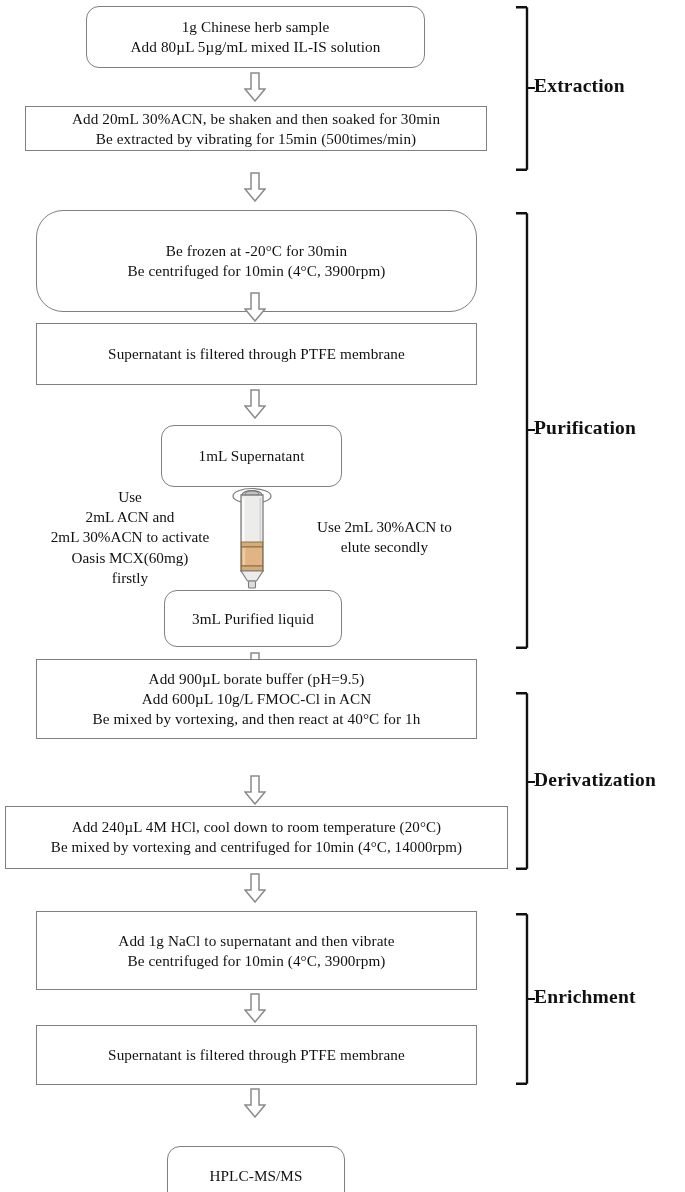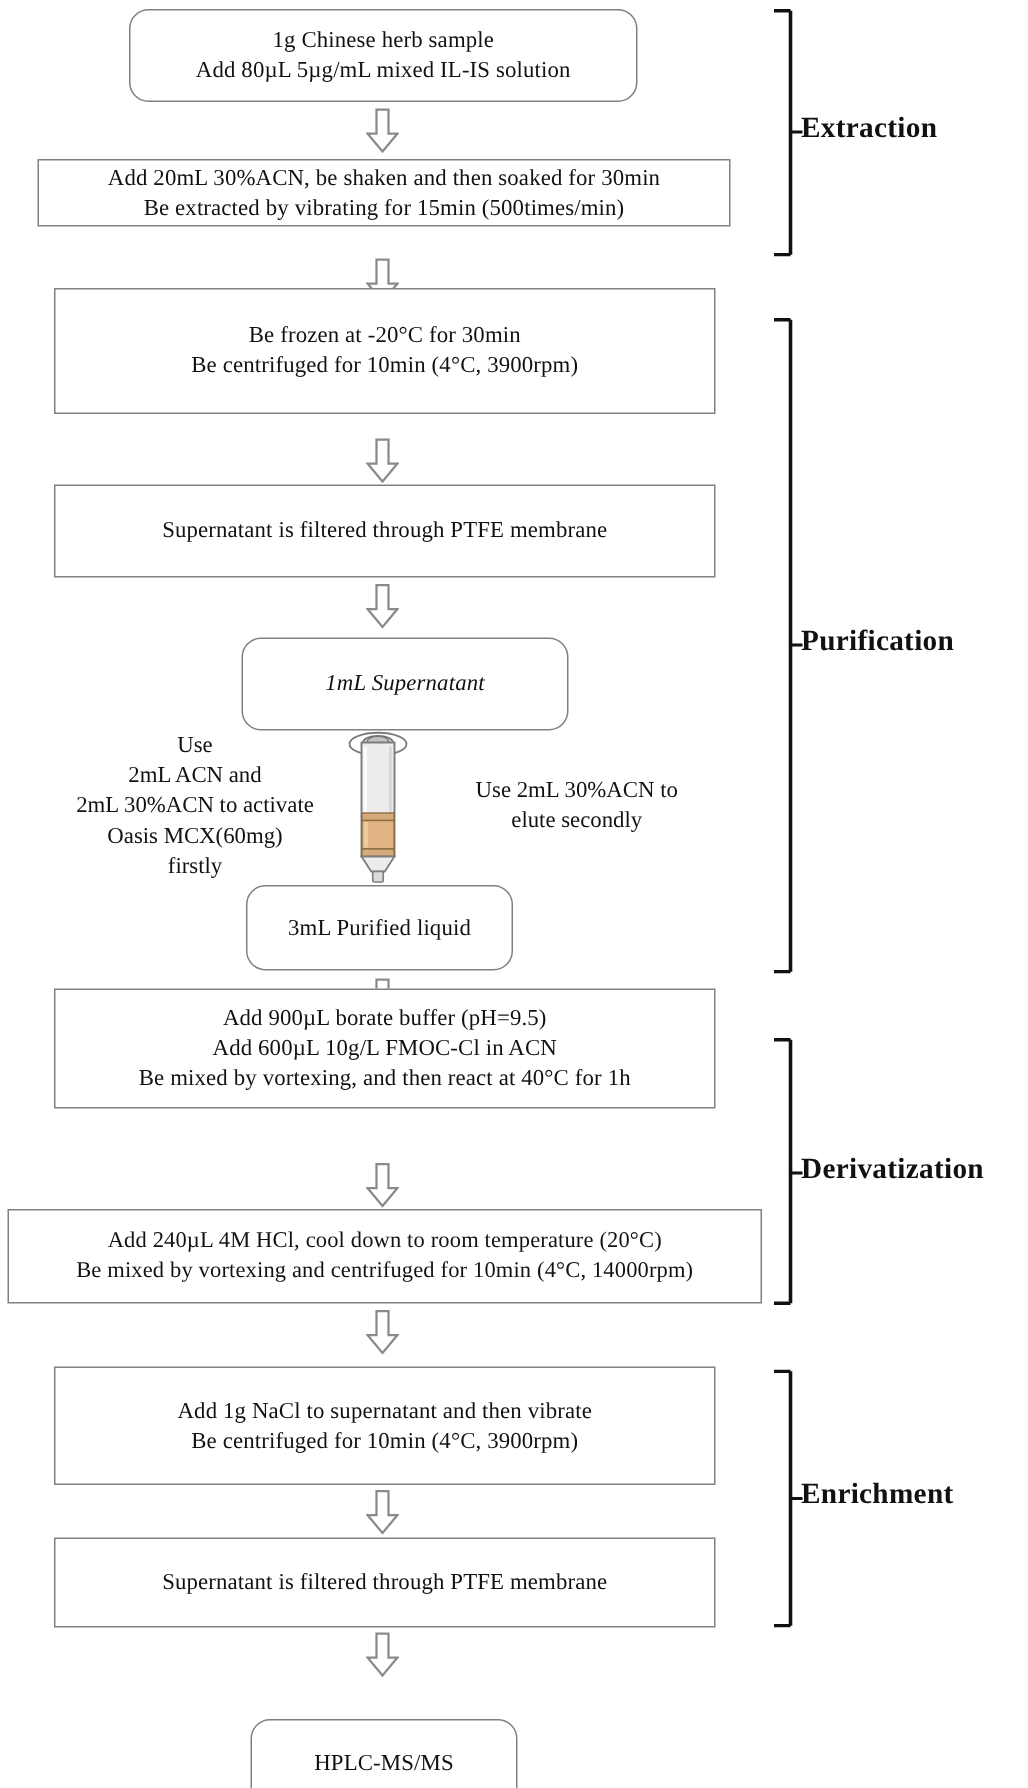--- a/index.html
+++ b/index.html
@@ -107,42 +107,42 @@
     <span class="ln">Add 20mL 30%ACN, be shaken and then soaked for 30min</span>
     <span class="ln">Be extracted by vibrating for 15min (500times/min)</span>
   </div>
 
   <div class="arrow" style="left:244px; top:172px;">
     <svg viewBox="0 0 22 30" preserveAspectRatio="none">
       <polygon points="7,1 15,1 15,17 21,17 11,29 1,17 7,17" fill="#ffffff" stroke="#8a8a8a" stroke-width="1.5"></polygon>
     </svg>
   </div>
 
-  <div class="node" style="left:36px; top:192px; width:441px; height:84px;">
+  <div class="node" style="left:36px; top:210px; width:441px; height:102px;border-radius:27px;">
     <span class="ln">Be frozen at -20°C for 30min</span>
     <span class="ln">Be centrifuged for 10min (4°C, 3900rpm)</span>
   </div>
 
   <div class="arrow" style="left:244px; top:292px;">
     <svg viewBox="0 0 22 30" preserveAspectRatio="none">
       <polygon points="7,1 15,1 15,17 21,17 11,29 1,17 7,17" fill="#ffffff" stroke="#8a8a8a" stroke-width="1.5"></polygon>
     </svg>
   </div>
 
   <div class="node" style="left:36px; top:323px; width:441px; height:62px;">
     <span class="ln">Supernatant is filtered through PTFE membrane</span>
   </div>
 
   <div class="arrow" style="left:244px; top:389px;">
     <svg viewBox="0 0 22 30" preserveAspectRatio="none">
       <polygon points="7,1 15,1 15,17 21,17 11,29 1,17 7,17" fill="#ffffff" stroke="#8a8a8a" stroke-width="1.5"></polygon>
     </svg>
   </div>
 
-  <div class="node rounded" style="left:161px; top:425px; width:218px; height:62px;font-style:italic;">
+  <div class="node rounded" style="left:161px; top:425px; width:181px; height:62px;">
     <span class="ln">1mL Supernatant</span>
   </div>
 
   <div class="cartridge" style="left:231px; top:486px;">
     <svg width="42" height="104" viewBox="0 0 42 104">
 
       <ellipse cx="21" cy="10" rx="19" ry="7.5" fill="#ffffff" stroke="#7d7d7d" stroke-width="1.2"></ellipse>
       <ellipse cx="21" cy="9" rx="10" ry="4.5" fill="#d7d7d5" stroke="#6f6f6f" stroke-width="1.1"></ellipse>
       <ellipse cx="21" cy="8" rx="7" ry="3" fill="#c2c2c0" stroke="#6f6f6f" stroke-width="0.8"></ellipse>
 

